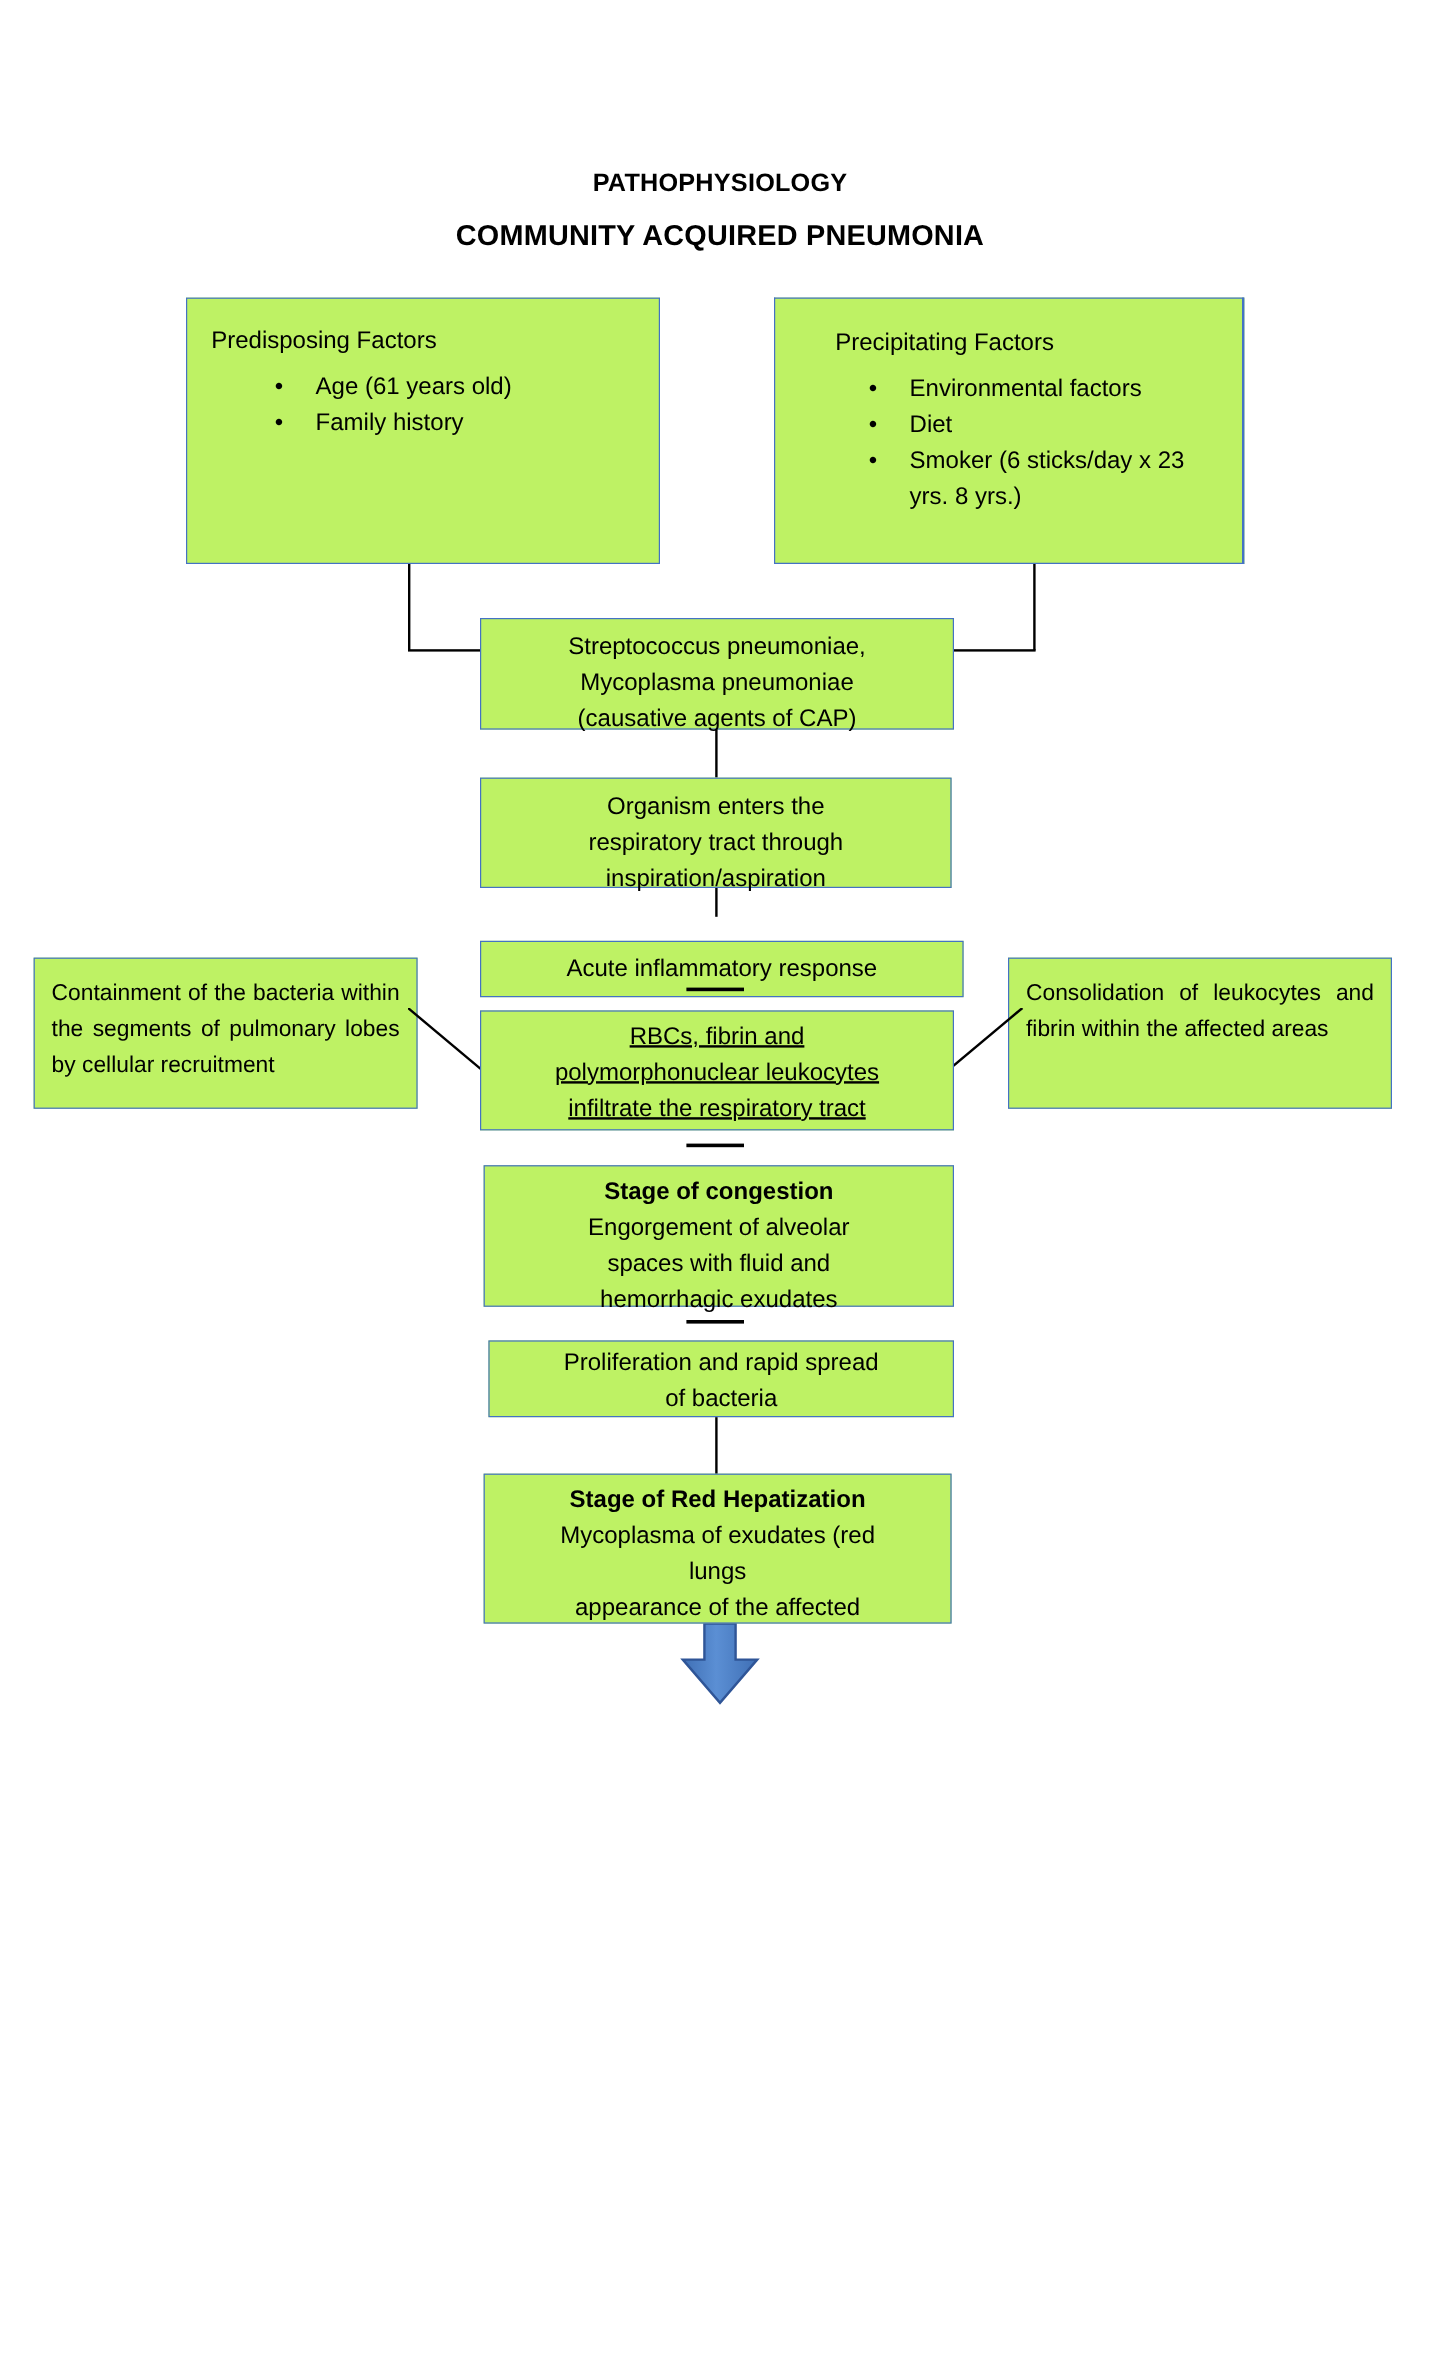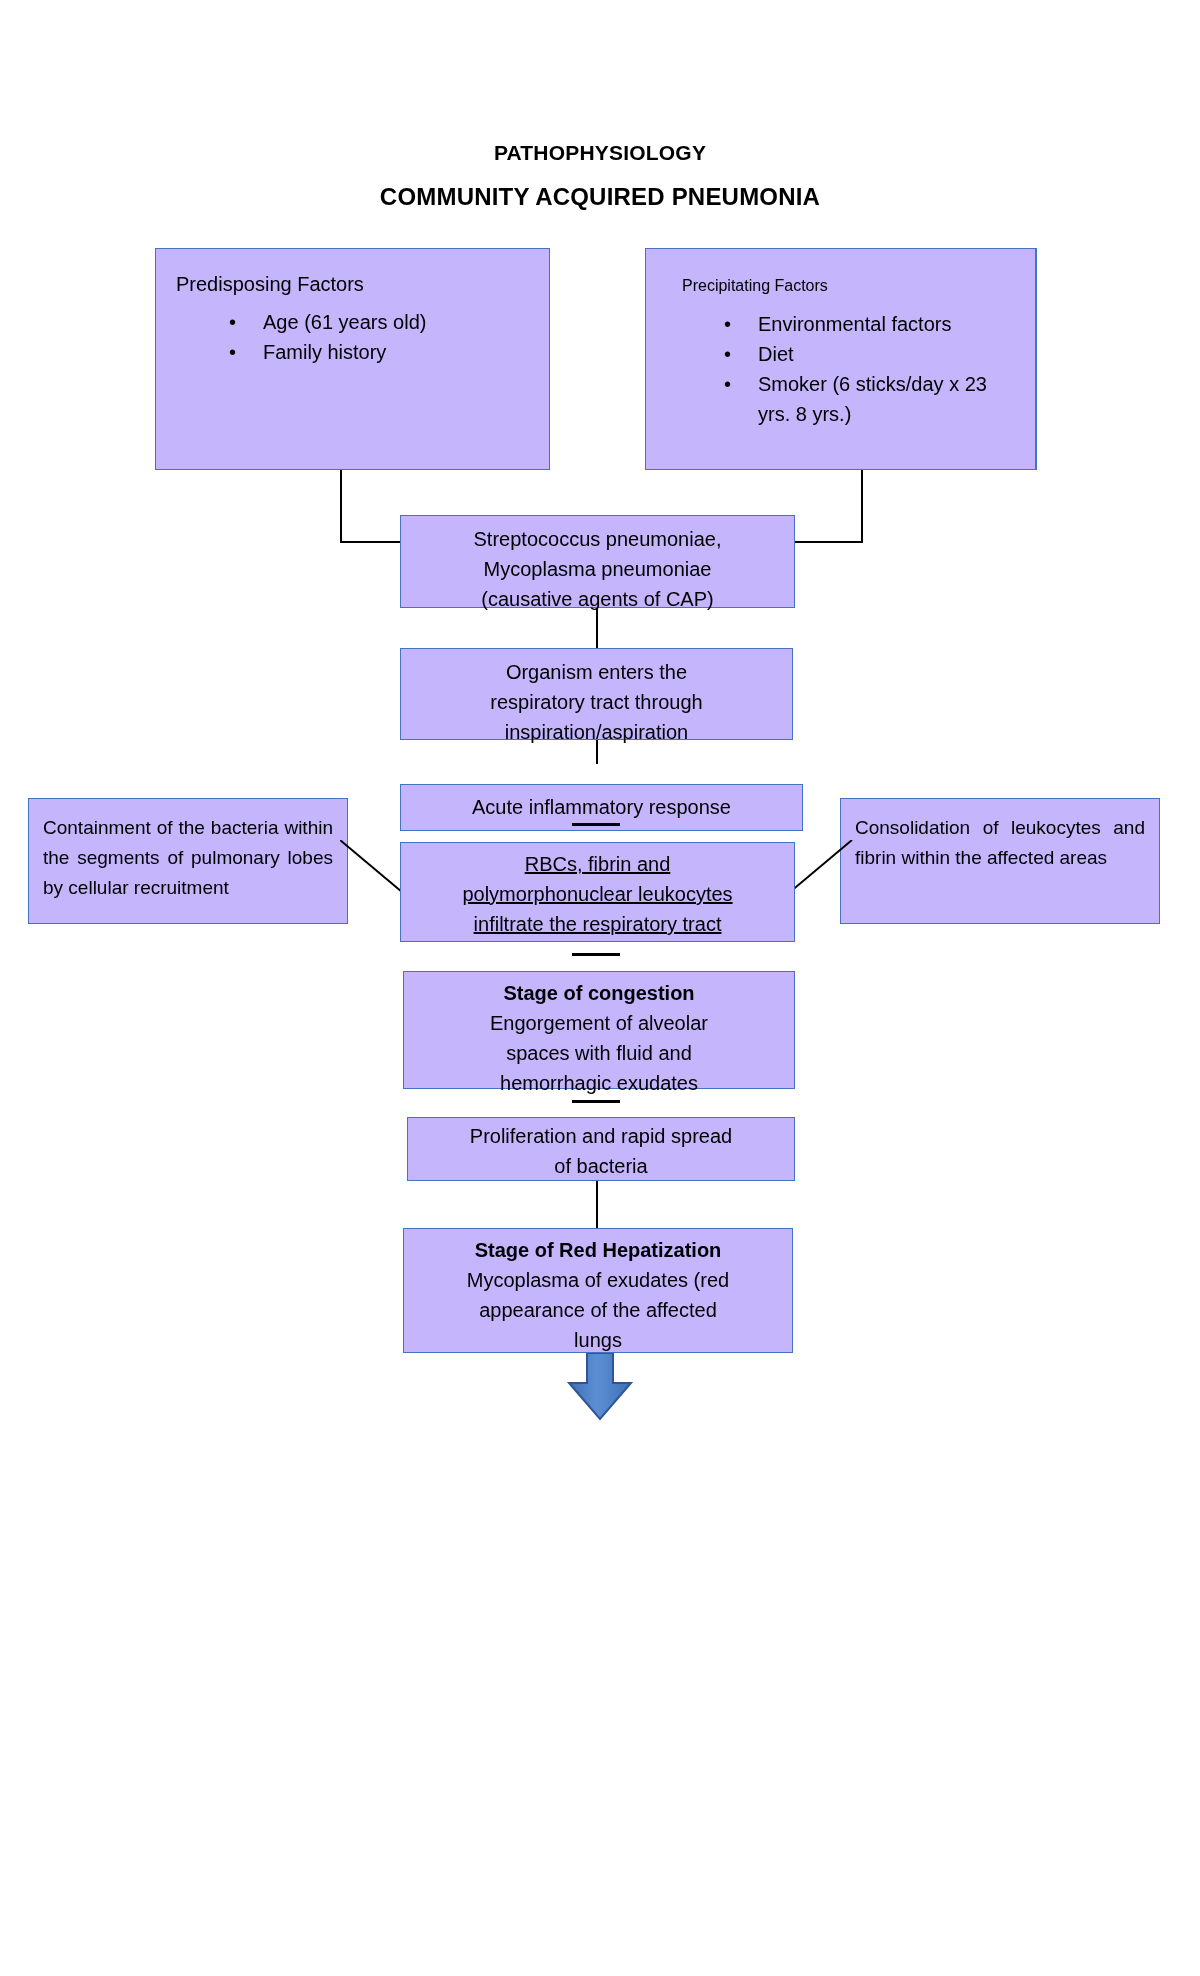--- a/index.html
+++ b/index.html
@@ -34,21 +34,21 @@
     font-weight: bold;
     letter-spacing: 0.2px;
     line-height: 26px;
     margin-top: 18px;
   }
 
   
   .box {
     position: absolute;
     border: 1.5px solid #4472c4;
-    background: #c4b5fd;
+    background: #bef264;
     font-size: 20px;
     line-height: 30px;
     color: #000;
   }
   .center { text-align: center; }
   .justify { text-align: justify; text-align-last: left; }
   .bold { font-weight: bold; }
 
   
   #box-predisposing {
@@ -67,22 +67,22 @@
   .bracket-edge {
     position: absolute;
     left: 1035px;
     top: 248px;
     width: 2px;
     height: 222px;
     background: #4472c4;
   }
 
   #box-precipitating .hdr {
-    margin: 22px 0 0 36px;
-    font-size: 16px;
+    margin: 22px 0 0 50px;
+    font-size: 20px;
   }
   ul.bullets {
     margin: 6px 0 0 0;
     padding: 0 0 0 0;
     list-style: none;
   }
   ul.bullets li {
     position: relative;
     font-size: 20px;
     line-height: 30px;
@@ -263,22 +263,22 @@
     <div>of bacteria</div>
   </div>
 </div>
 
 <div class="vline" style="left:596px; top:1181px; height:48px;"></div>
 
 <div class="box center" id="box-redhep">
   <div style="padding-top:6px;">
     <div class="bold">Stage of Red Hepatization</div>
     <div>Mycoplasma of exudates (red</div>
+    <div>lungs</div>
     <div>appearance of the affected</div>
-    <div>lungs</div>
   </div>
 </div>
 
 <svg id="bottom-arrow" viewBox="0 0 70 68">
   <defs>
     <linearGradient id="arrGrad" x1="0" y1="0" x2="1" y2="0">
       <stop offset="0%" stop-color="#3f6fb5"></stop>
       <stop offset="45%" stop-color="#5b8fd4"></stop>
       <stop offset="100%" stop-color="#3f6fb5"></stop>
     </linearGradient>

